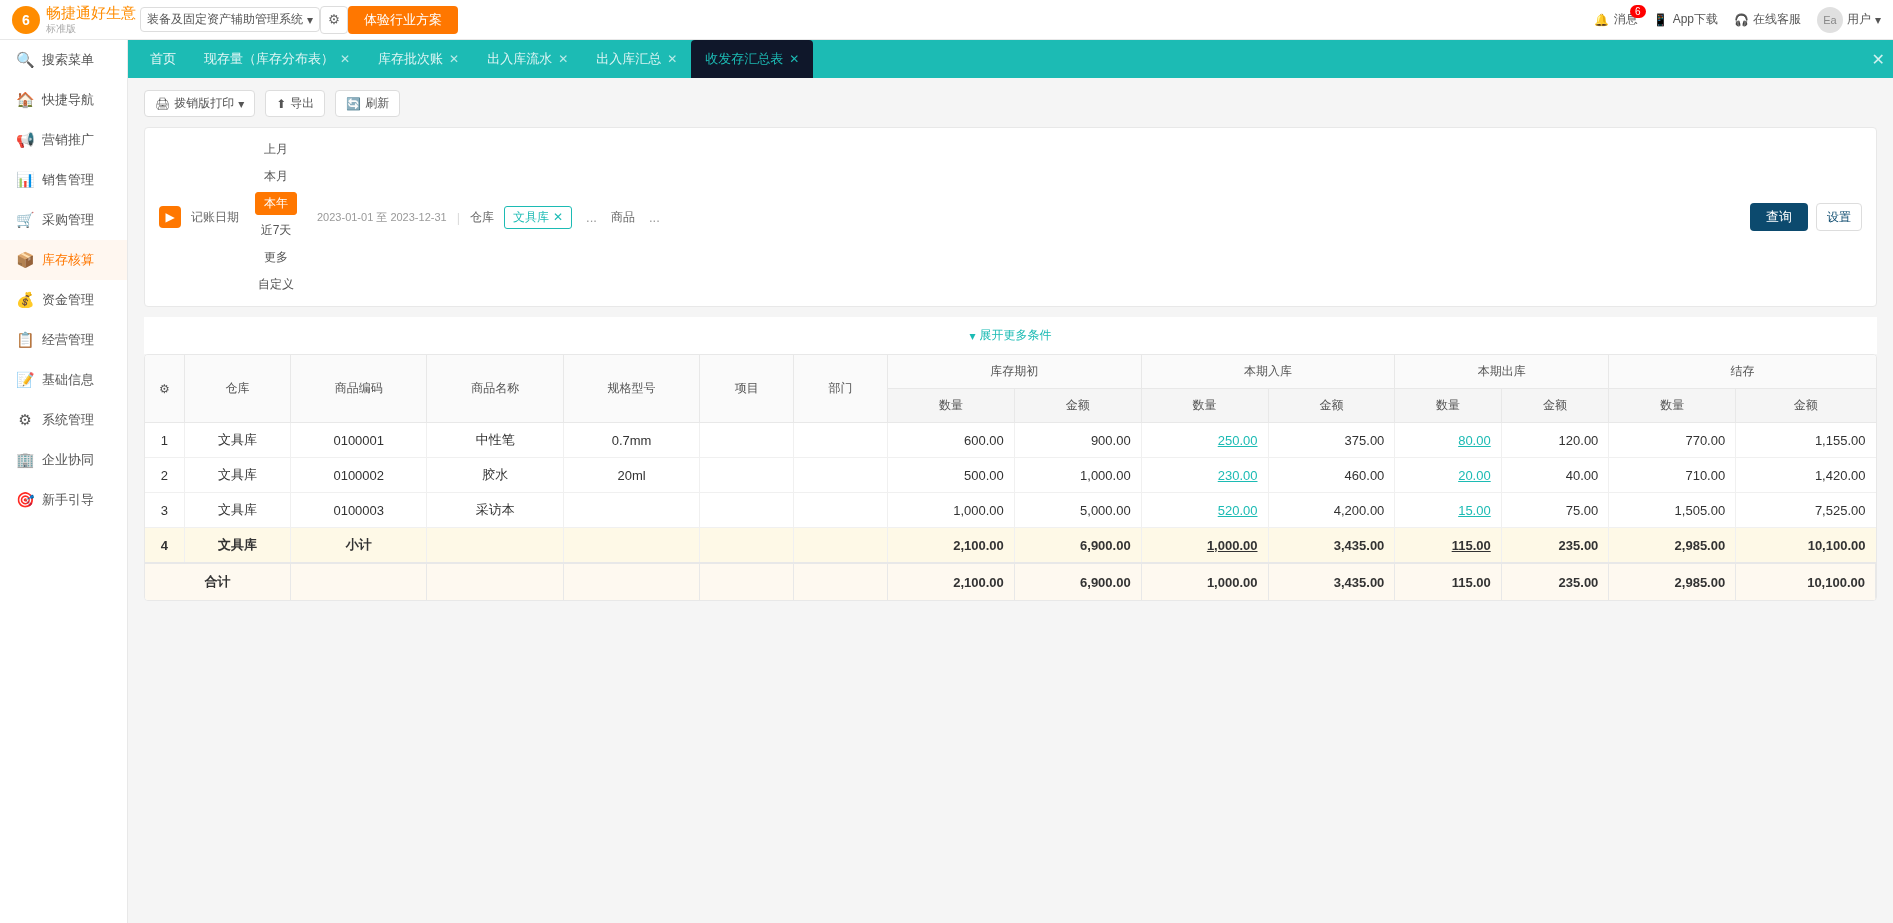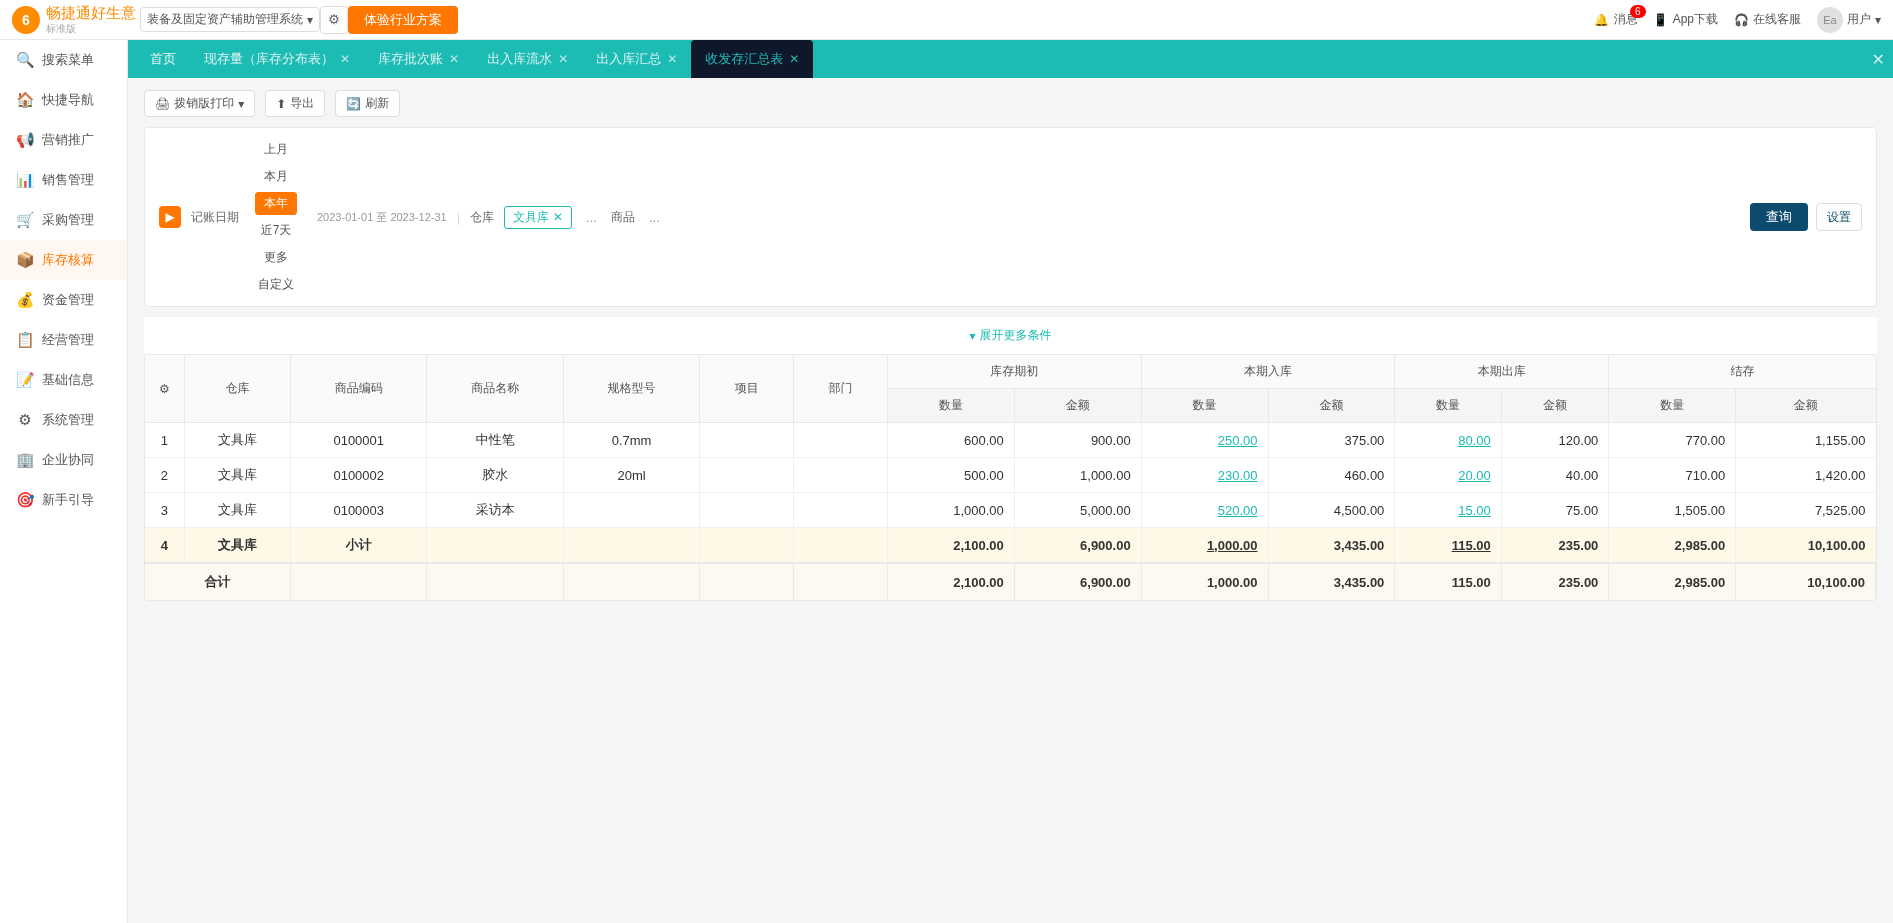--- a/index.html
+++ b/index.html
@@ -341,21 +341,21 @@
                 <td>3</td>
                 <td>文具库</td>
                 <td>0100003</td>
                 <td>采访本</td>
                 <td></td>
                 <td></td>
                 <td></td>
                 <td class="num-col">1,000.00</td>
                 <td class="num-col">5,000.00</td>
                 <td class="num-col td-link">520.00</td>
-                <td class="num-col">4,500.00</td>
+                <td class="num-col">4,200.00</td>
                 <td class="num-col td-link">15.00</td>
                 <td class="num-col">75.00</td>
                 <td class="num-col">1,505.00</td>
                 <td class="num-col">7,525.00</td>
               </tr>
 
               <tr class="subtotal-row">
                 <td>4</td>
                 <td>文具库</td>
                 <td>小计</td>

